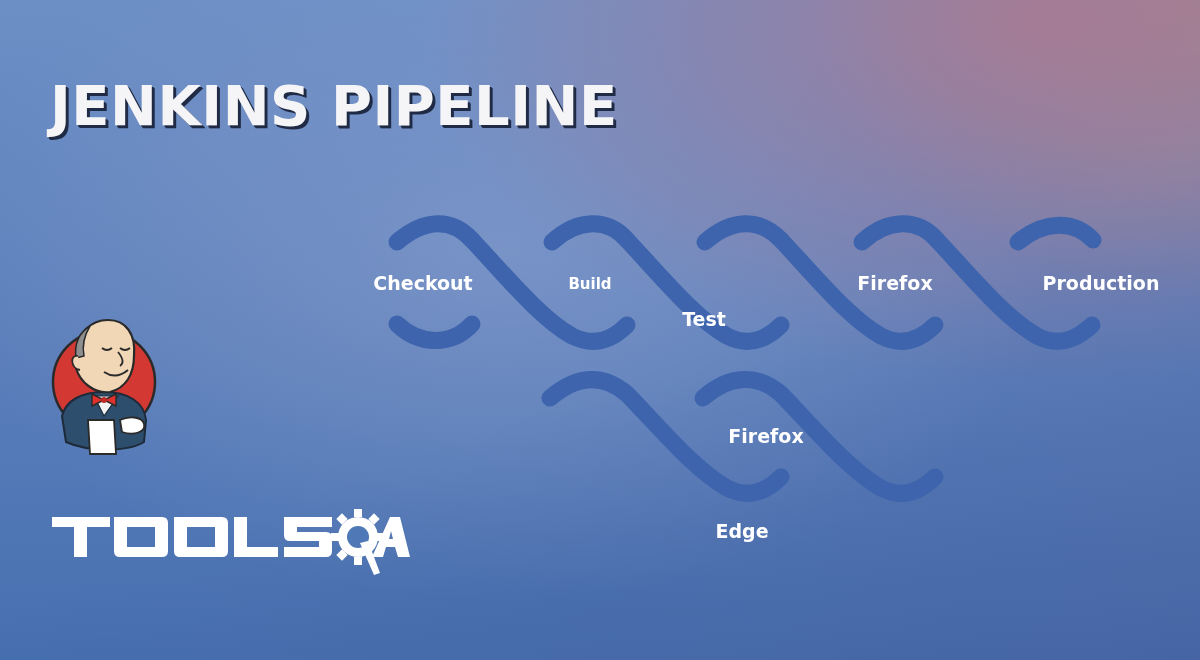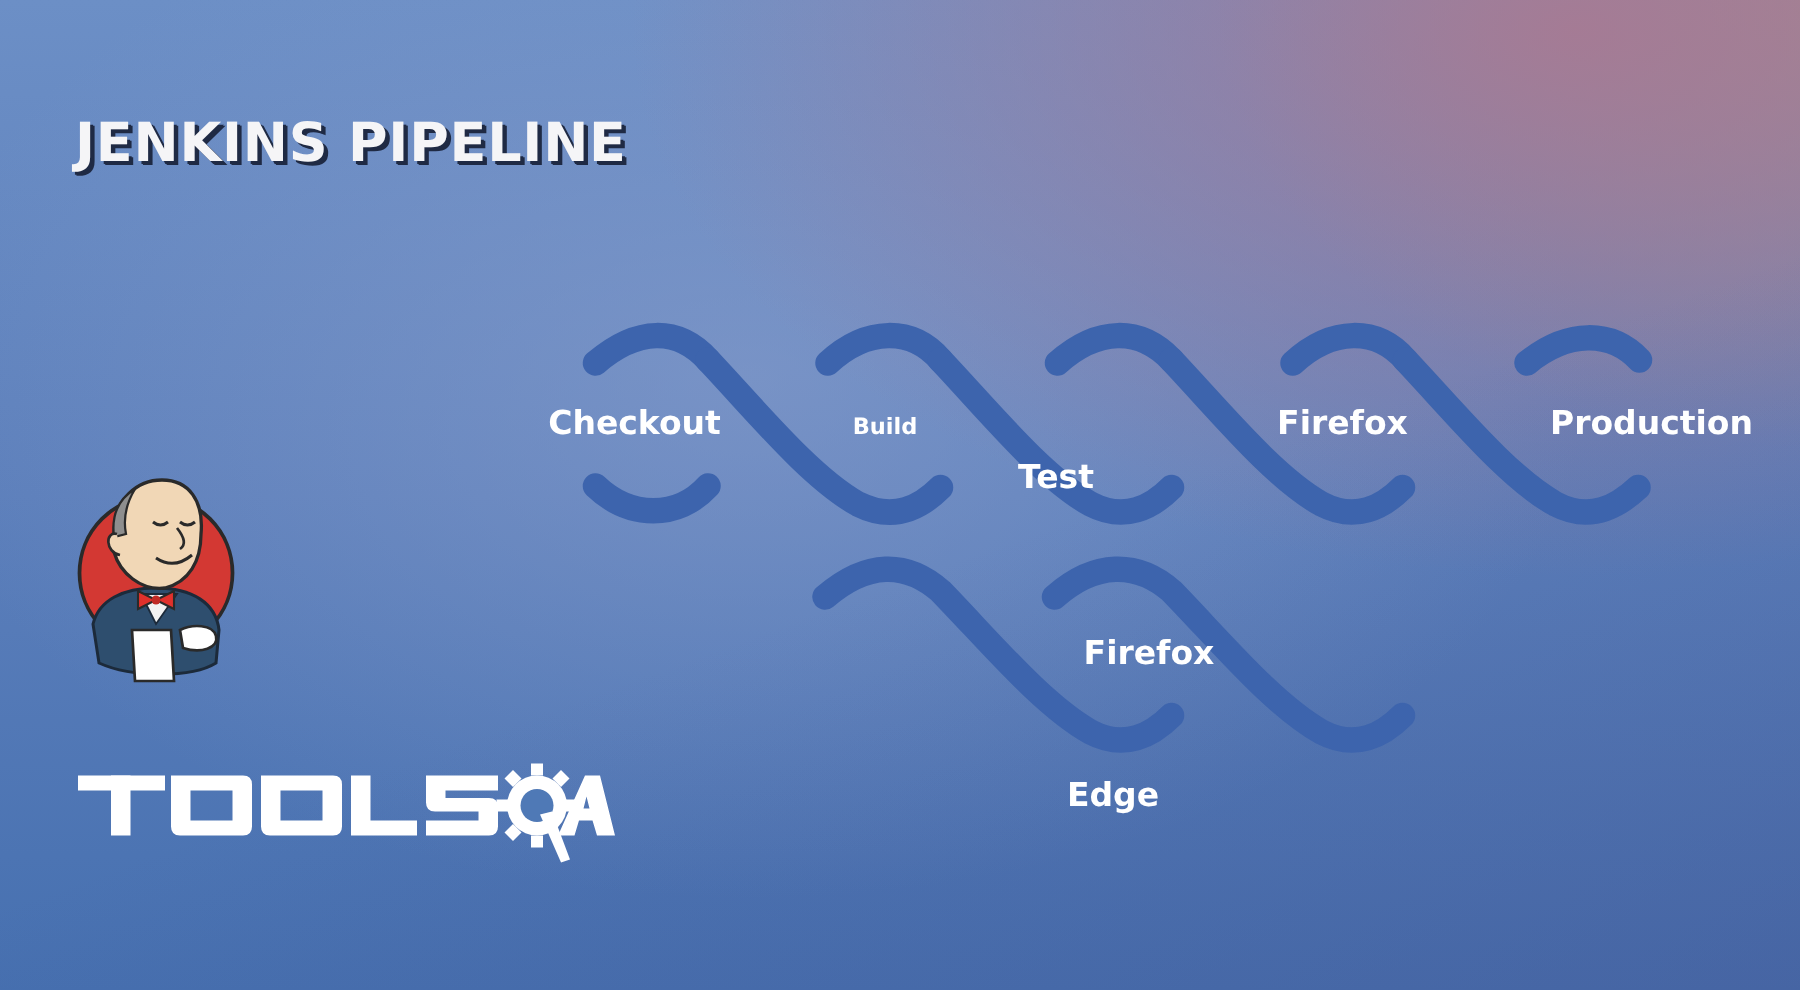--- a/index.html
+++ b/index.html
@@ -12,30 +12,30 @@
       radial-gradient(ellipse 800px 500px at 500px 250px, rgba(140,160,205,0.55), rgba(140,160,205,0) 70%),
       linear-gradient(180deg, #6c8fc6 0%, #5c7fbb 50%, #4670b0 100%);
   }
   .canvas::after {
     content: ""; position: absolute; inset: 0;
     background: linear-gradient(160deg, rgba(0,0,0,0) 55%, rgba(70,80,140,0.35) 100%);
     pointer-events: none;
   }
   .title {
     position: absolute; left: 50px; top: 78px; margin: 0;
-    font-family: "DejaVu Sans", sans-serif; font-weight: bold; font-size: 36px;
+    font-family: "DejaVu Sans", sans-serif; font-weight: bold; font-size: 56px;
     letter-spacing: 0.5px; color: #f5f5f7; line-height: 1;
     text-shadow: 3px 3px 0 #1f2a44, 2px 2px 0 #1f2a44;
     z-index: 2;
   }
   svg.pipeline { position: absolute; left: 0; top: 0; z-index: 1; }
   .stage-label {
     position: absolute; transform: translate(-50%, -50%);
     font-family: "DejaVu Sans", sans-serif; font-weight: bold; color: #ffffff;
-    font-size: 22px; white-space: nowrap; z-index: 2;
+    font-size: 19px; white-space: nowrap; z-index: 2;
   }
   .stage-label.small { font-size: 15px; }
   .mascot { position: absolute; left: 48px; top: 316px; width: 112px; height: 142px; z-index: 2; }
   .logo { position: absolute; left: 50px; top: 503px; width: 360px; height: 80px; z-index: 2; }
 </style>
 </head>
 <body>
 
 <div class="canvas">
 

